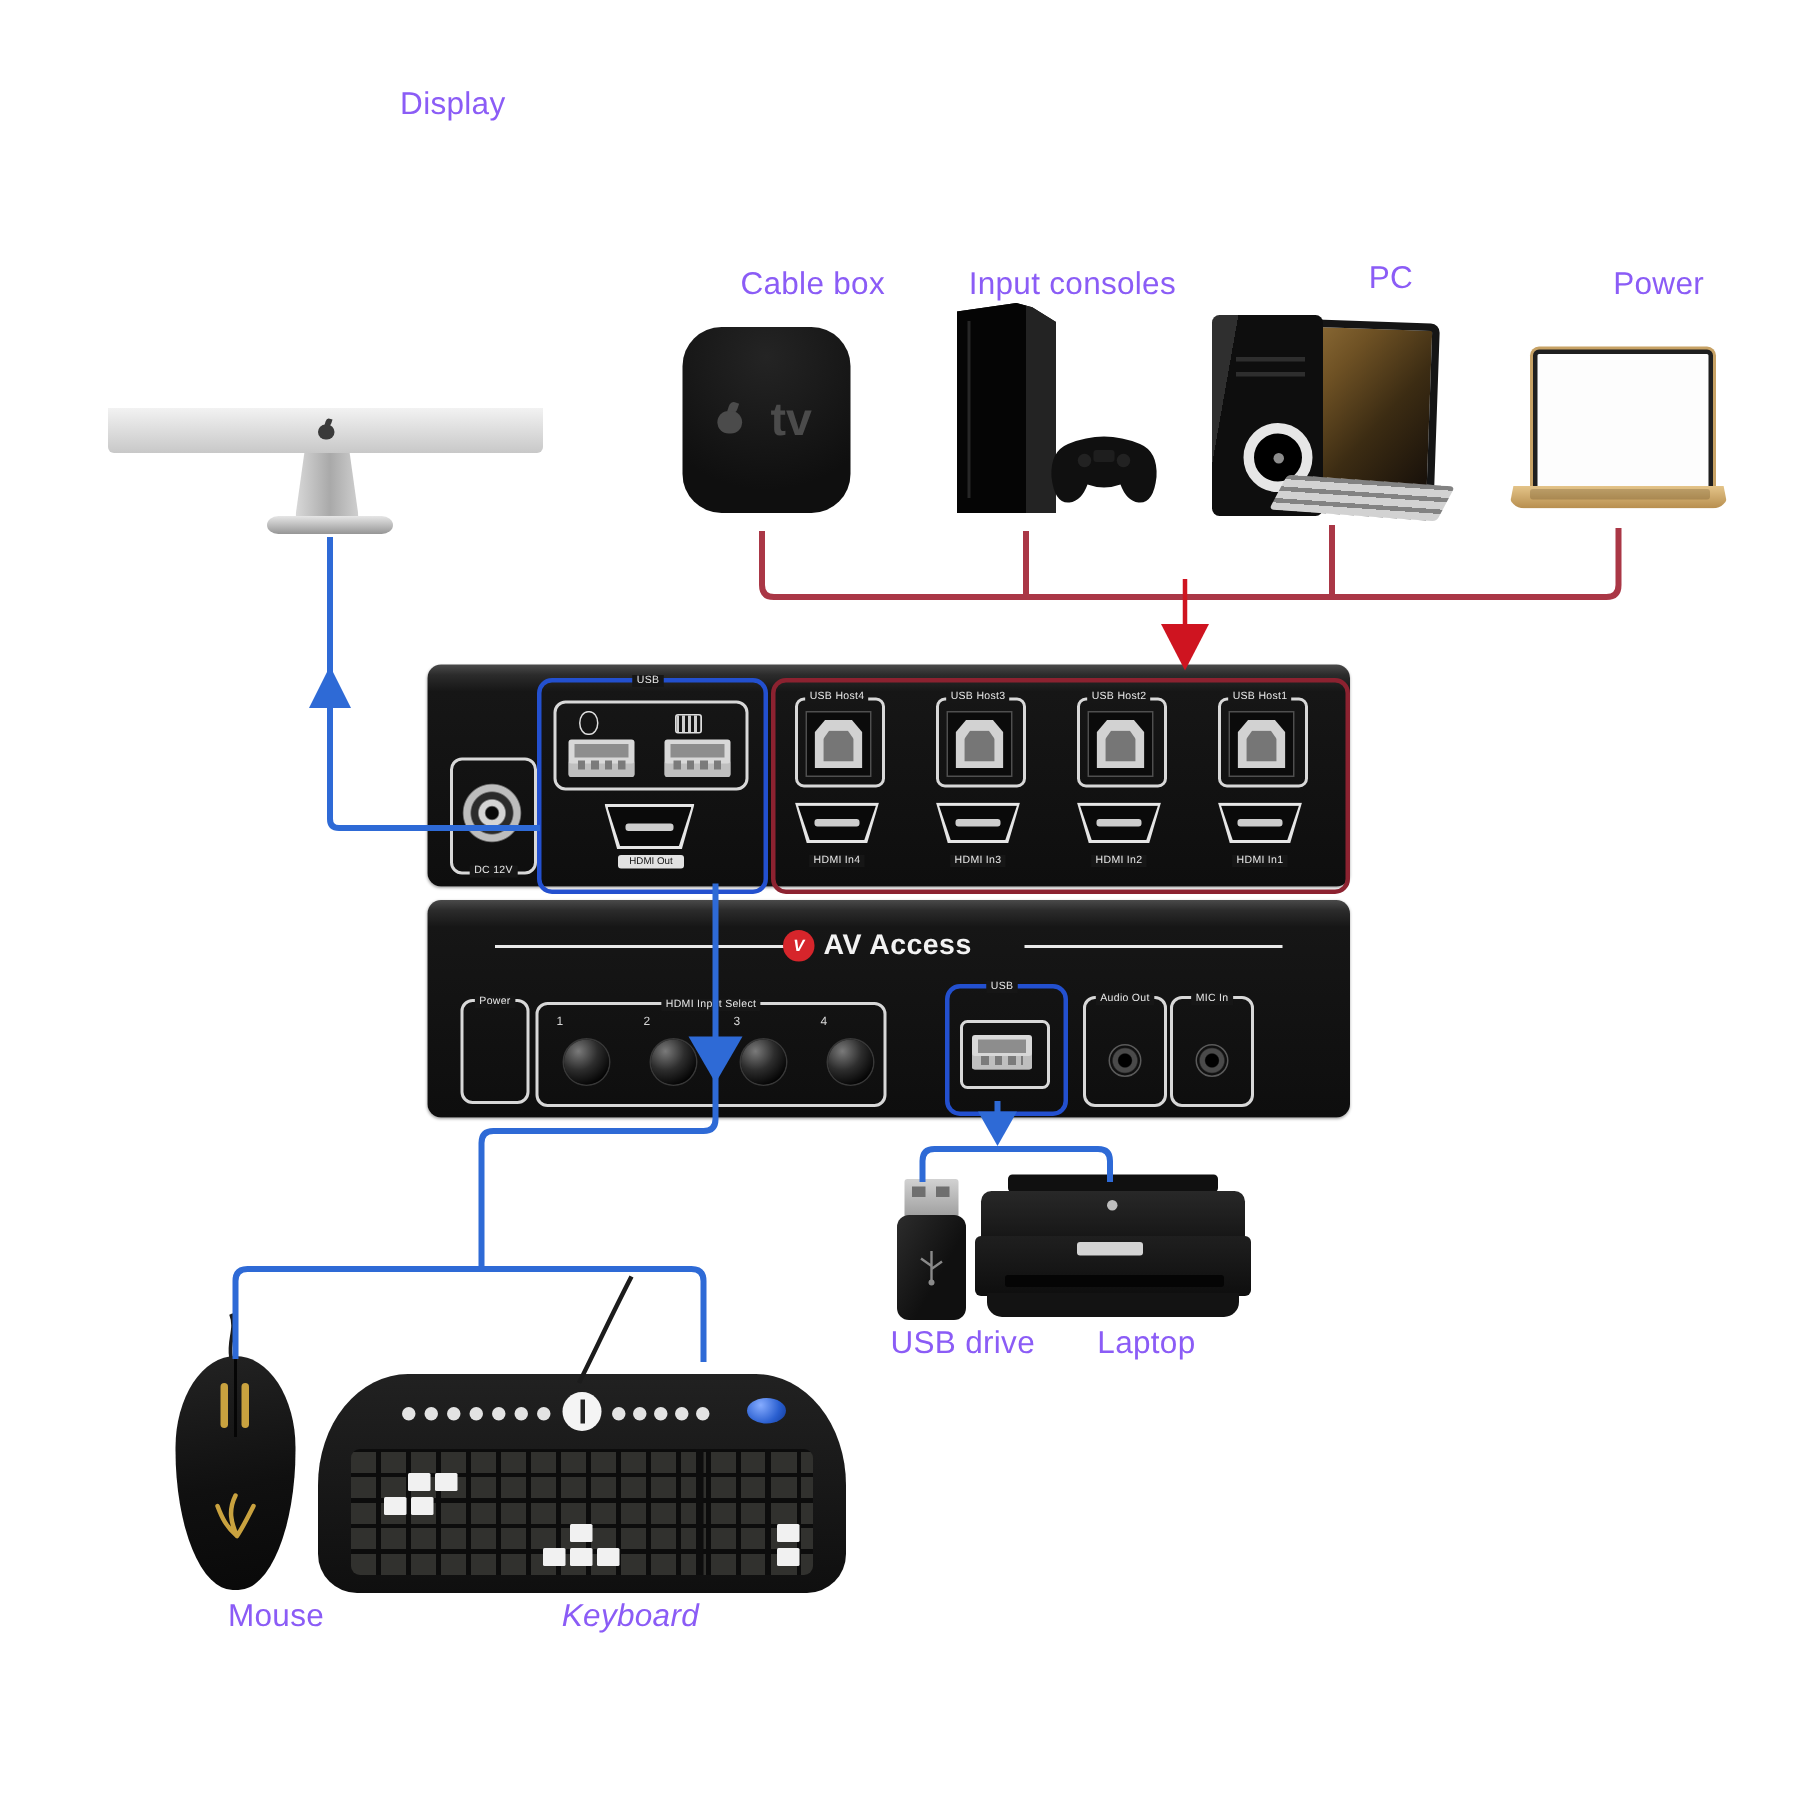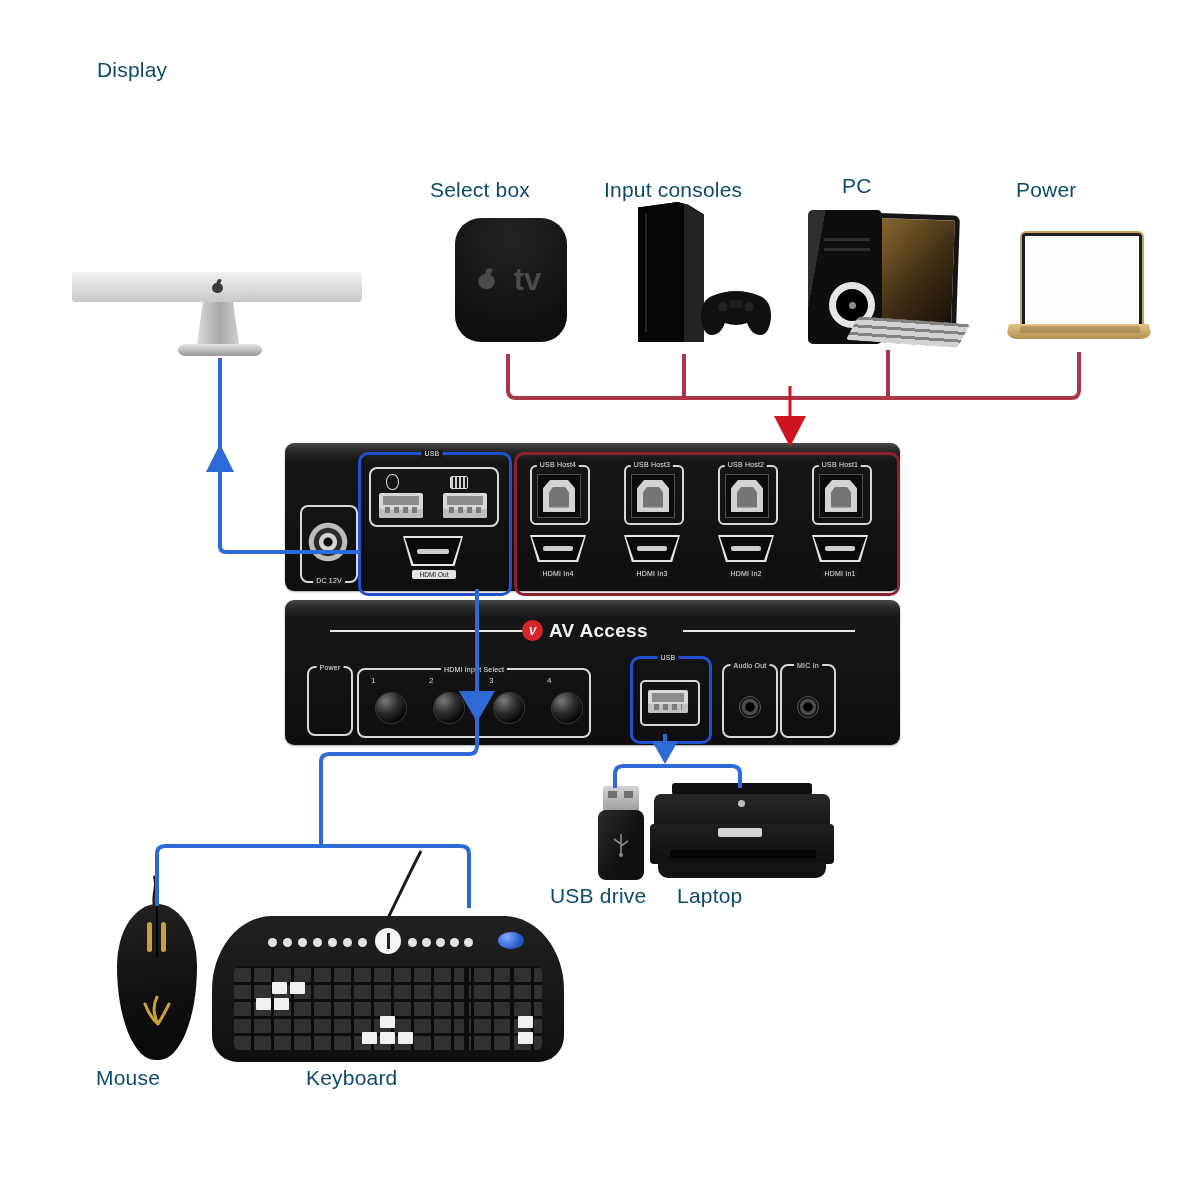--- a/index.html
+++ b/index.html
@@ -1,19 +1,19 @@
 <!DOCTYPE html>
 <html><head>
 <meta charset="utf-8">
 <style>
   html,body{margin:0;padding:0;background:#fff;}
   .canvas{position:relative;width:1200px;height:1200px;background:#ffffff;overflow:hidden;
           font-family:"Liberation Sans","DejaVu Sans",sans-serif;}
   .abs{position:absolute;}
-  .lbl{position:absolute;text-align:left;font-size:21px;color:#0c4a6e;letter-spacing:.2px;}
+  .lbl{position:absolute;text-align:right;font-size:21px;color:#8b5cf6;letter-spacing:.2px;}
 
   
   .imac-bezel{background:#141414;border-radius:12px 12px 3px 3px;}
   .imac-screen{background:linear-gradient(112deg,#c9e2d8 0%,#c3ded2 38%,#b0d1c2 39%,#accec0 100%);
                display:flex;align-items:center;justify-content:center;}
   .imac-screen span{color:#eef7f2;font-size:25px;font-weight:300;letter-spacing:1px;}
   .imac-chin{background:linear-gradient(#f2f2f2,#c8c8c8);border-radius:0 0 4px 4px;
              display:flex;align-items:center;justify-content:center;}
   .imac-neck{background:linear-gradient(90deg,#d8d8d8,#a9a9a9 55%,#cfcfcf);
              clip-path:polygon(14% 0,86% 0,100% 100%,0 100%);}
@@ -105,28 +105,28 @@
   .kb-gap{position:absolute;background:#0d0d0d;}
   svg.lines{position:absolute;left:0;top:0;z-index:40;pointer-events:none;}
   .dev{z-index:10;}
 </style>
 </head>
 <body>
 
 <div class="canvas">
 
   <div class="lbl" style="left:97px;top:58px;width:240px;">Display</div>
-  <div class="lbl" style="left:430px;top:178px;width:160px;">Select box</div>
+  <div class="lbl" style="left:430px;top:178px;width:160px;">Cable box</div>
   <div class="lbl" style="left:604px;top:178px;width:180px;">Input consoles</div>
   <div class="lbl" style="left:842px;top:174px;width:100px;">PC</div>
   <div class="lbl" style="left:1016px;top:178px;width:120px;">Power</div>
   <div class="lbl" style="left:550px;top:884px;width:140px;">USB drive</div>
   <div class="lbl" style="left:677px;top:884px;width:120px;">Laptop</div>
   <div class="lbl" style="left:96px;top:1066px;width:120px;">Mouse</div>
-  <div class="lbl" style="left:306px;top:1066px;width:160px;">Keyboard</div>
+  <div class="lbl" style="left:306px;top:1066px;width:160px;font-style:italic;">Keyboard</div>
 
   <div class="abs dev imac-chin" style="left:72px;top:272px;width:290px;height:30px;color:#3a3a3a;">
     <span class="apple">
         <b></b>
         <i></i>
       </span>
   </div>
   <div class="abs dev imac-neck" style="left:197px;top:302px;width:42px;height:42px;"></div>
   <div class="abs dev imac-base" style="left:178px;top:344px;width:84px;height:12px;"></div>
 

